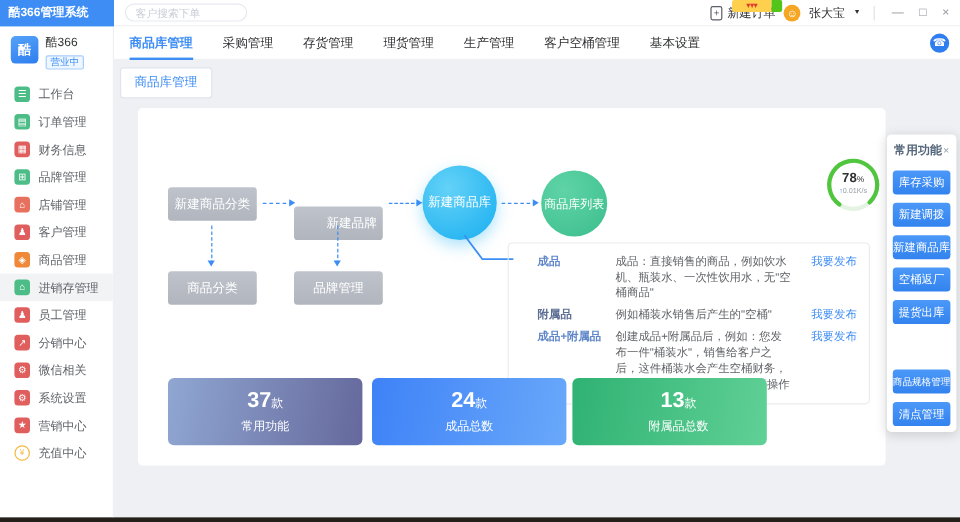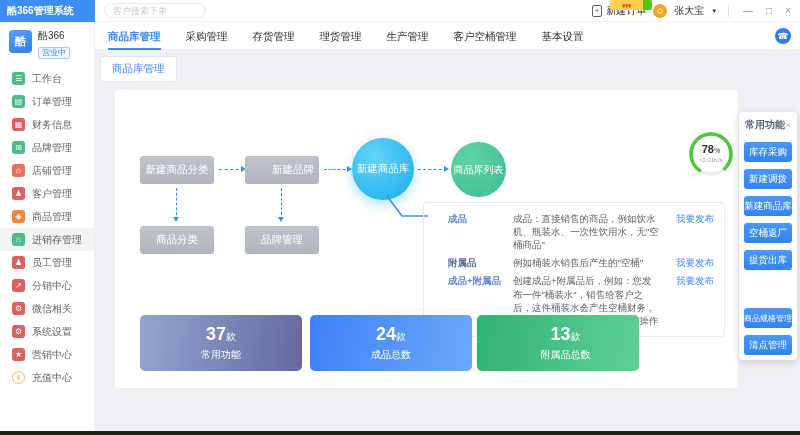--- a/index.html
+++ b/index.html
@@ -203,21 +203,21 @@
         <span class="support-icon">☎</span>
       </div>
 
       <div class="content">
         <div class="page-tab">商品库管理</div>
 
         <div class="panel">
 
           <div class="flow-box" style="left:25px; top:66px;">新建商品分类</div>
           <div class="harrow" style="left:104px; top:79px; width:25px;"></div>
-          <div class="flow-box" style="left:130px; top:66px;padding-left:22px;">新建品牌</div>
+          <div class="flow-box" style="left:130px; top:82px;padding-left:22px;">新建品牌</div>
           <div class="harrow" style="left:209px; top:79px; width:26px;"></div>
           <div class="flow-circle circle-blue">新建商品库</div>
           <div class="harrow" style="left:303px; top:79px; width:29px;"></div>
           <div class="flow-circle circle-green">商品库列表</div>
 
           <div class="varrow" style="left:61px; top:98px; height:32px;"></div>
           <div class="varrow" style="left:166px; top:98px; height:32px;"></div>
           <div class="flow-box" style="left:25px; top:136px;">商品分类</div>
           <div class="flow-box" style="left:130px; top:136px;">品牌管理</div>
 

